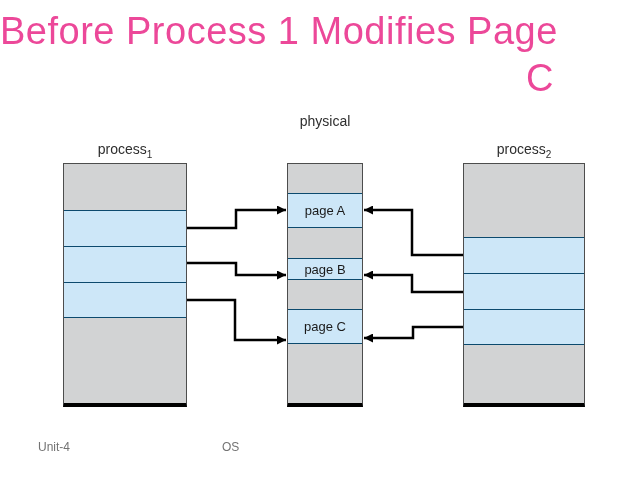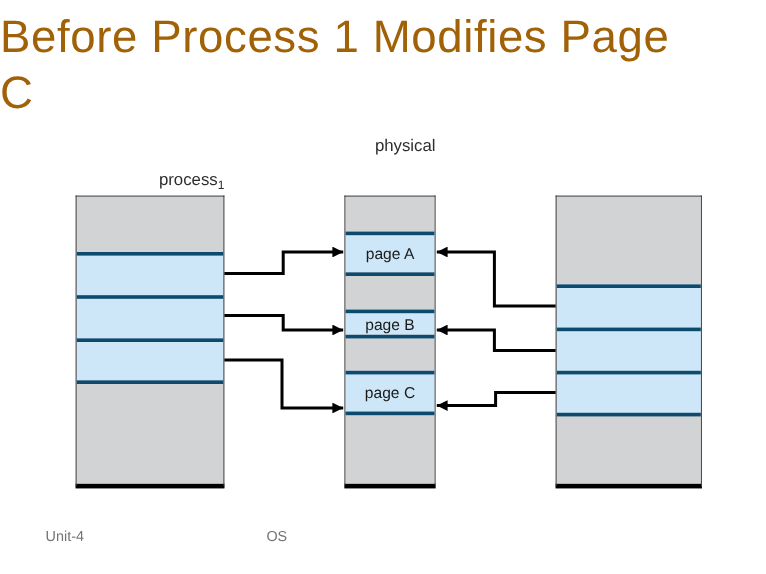--- a/index.html
+++ b/index.html
@@ -9,54 +9,54 @@
     height: 478px;
     background: #ffffff;
     font-family: "Liberation Sans", sans-serif;
     overflow: hidden;
   }
   .title {
     position: absolute;
     top: 8px;
     left: 0;
     width: 554px;
-    text-align: left;
-    color: #a16207;
+    text-align: right;
+    color: #ec4899;
     font-size: 38px;
     line-height: 47px;
     font-weight: 400;
     letter-spacing: 0.5px;
   }
   .title div { white-space: nowrap; }
 
   
   .col-label {
     position: absolute;
-    text-align: right;
+    text-align: center;
     color: #2e2e2e;
     font-size: 14px;
     line-height: 18px;
   }
   .col-label sub {
     font-size: 10px;
     line-height: 0;
   }
 
   
   .mem-col {
     position: absolute;
     display: flex;
     flex-direction: column;
     border: 1px solid #4d4d4d;
     border-bottom: 4px solid #000000;
     box-sizing: border-box;
     background: #d3d3d3;
   }
   .mem-row { box-sizing: border-box; flex: 0 0 auto; }
-  .mem-row + .mem-row { border-top: 3px solid #0c4a6e; }
+  .mem-row + .mem-row { border-top: 1px solid #0c4a6e; }
   .row-gray { background: #d2d3d4; }
   .row-blue { background: #cde7f8; }
   .row-fill { flex: 1 1 auto; }
   .page-row {
     display: flex;
     align-items: center;
     justify-content: center;
     color: #1a1a1a;
     font-size: 13px;
   }
@@ -87,20 +87,21 @@
     <div>Before Process 1 Modifies Page</div>
     <div>C</div>
   </div>
 
   <div class="col-label" style="left:63px; top:140px; width:124px;"><span>process</span><sub>1</sub></div>
 
   <div class="col-label" style="left:287px; top:112px; width:76px;">
     <div>physical</div>
   </div>
 
+  <div class="col-label" style="left:463px; top:140px; width:122px;"><span>process</span><sub>2</sub></div>
 
   <div class="mem-col" style="left:63px; top:163px; width:124px; height:244px;">
     <div class="mem-row row-gray" style="height:46px;"></div>
     <div class="mem-row row-blue" style="height:36px;"></div>
     <div class="mem-row row-blue" style="height:36px;"></div>
     <div class="mem-row row-blue" style="height:35px;"></div>
     <div class="mem-row row-gray row-fill"></div>
   </div>
 
   <div class="mem-col" style="left:287px; top:163px; width:76px; height:244px;">

